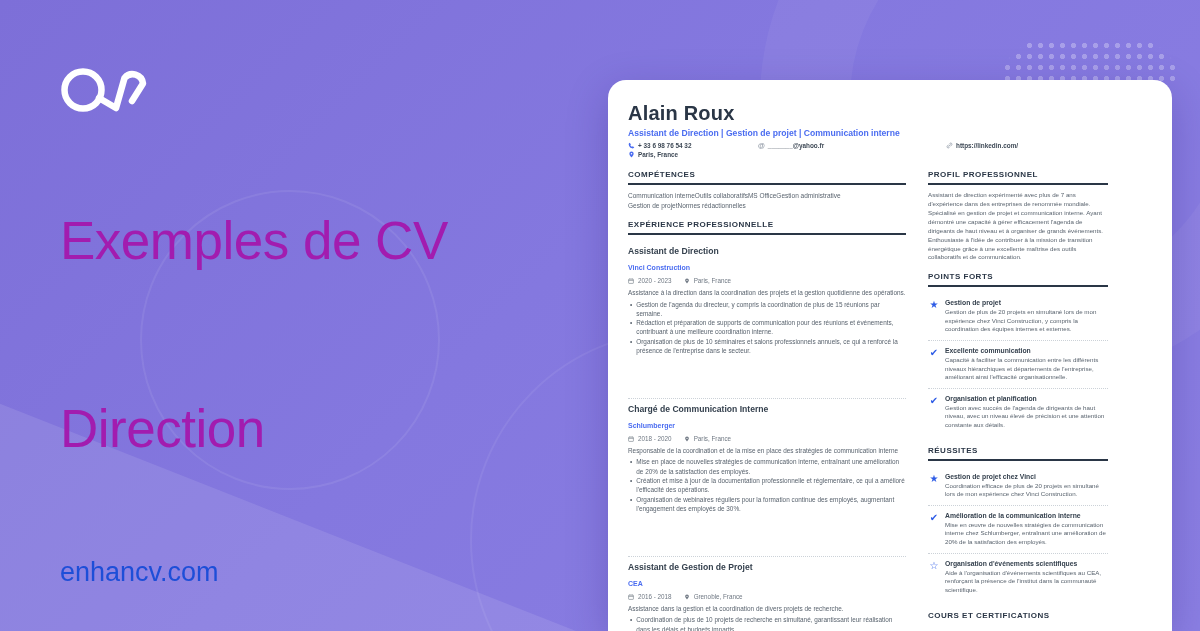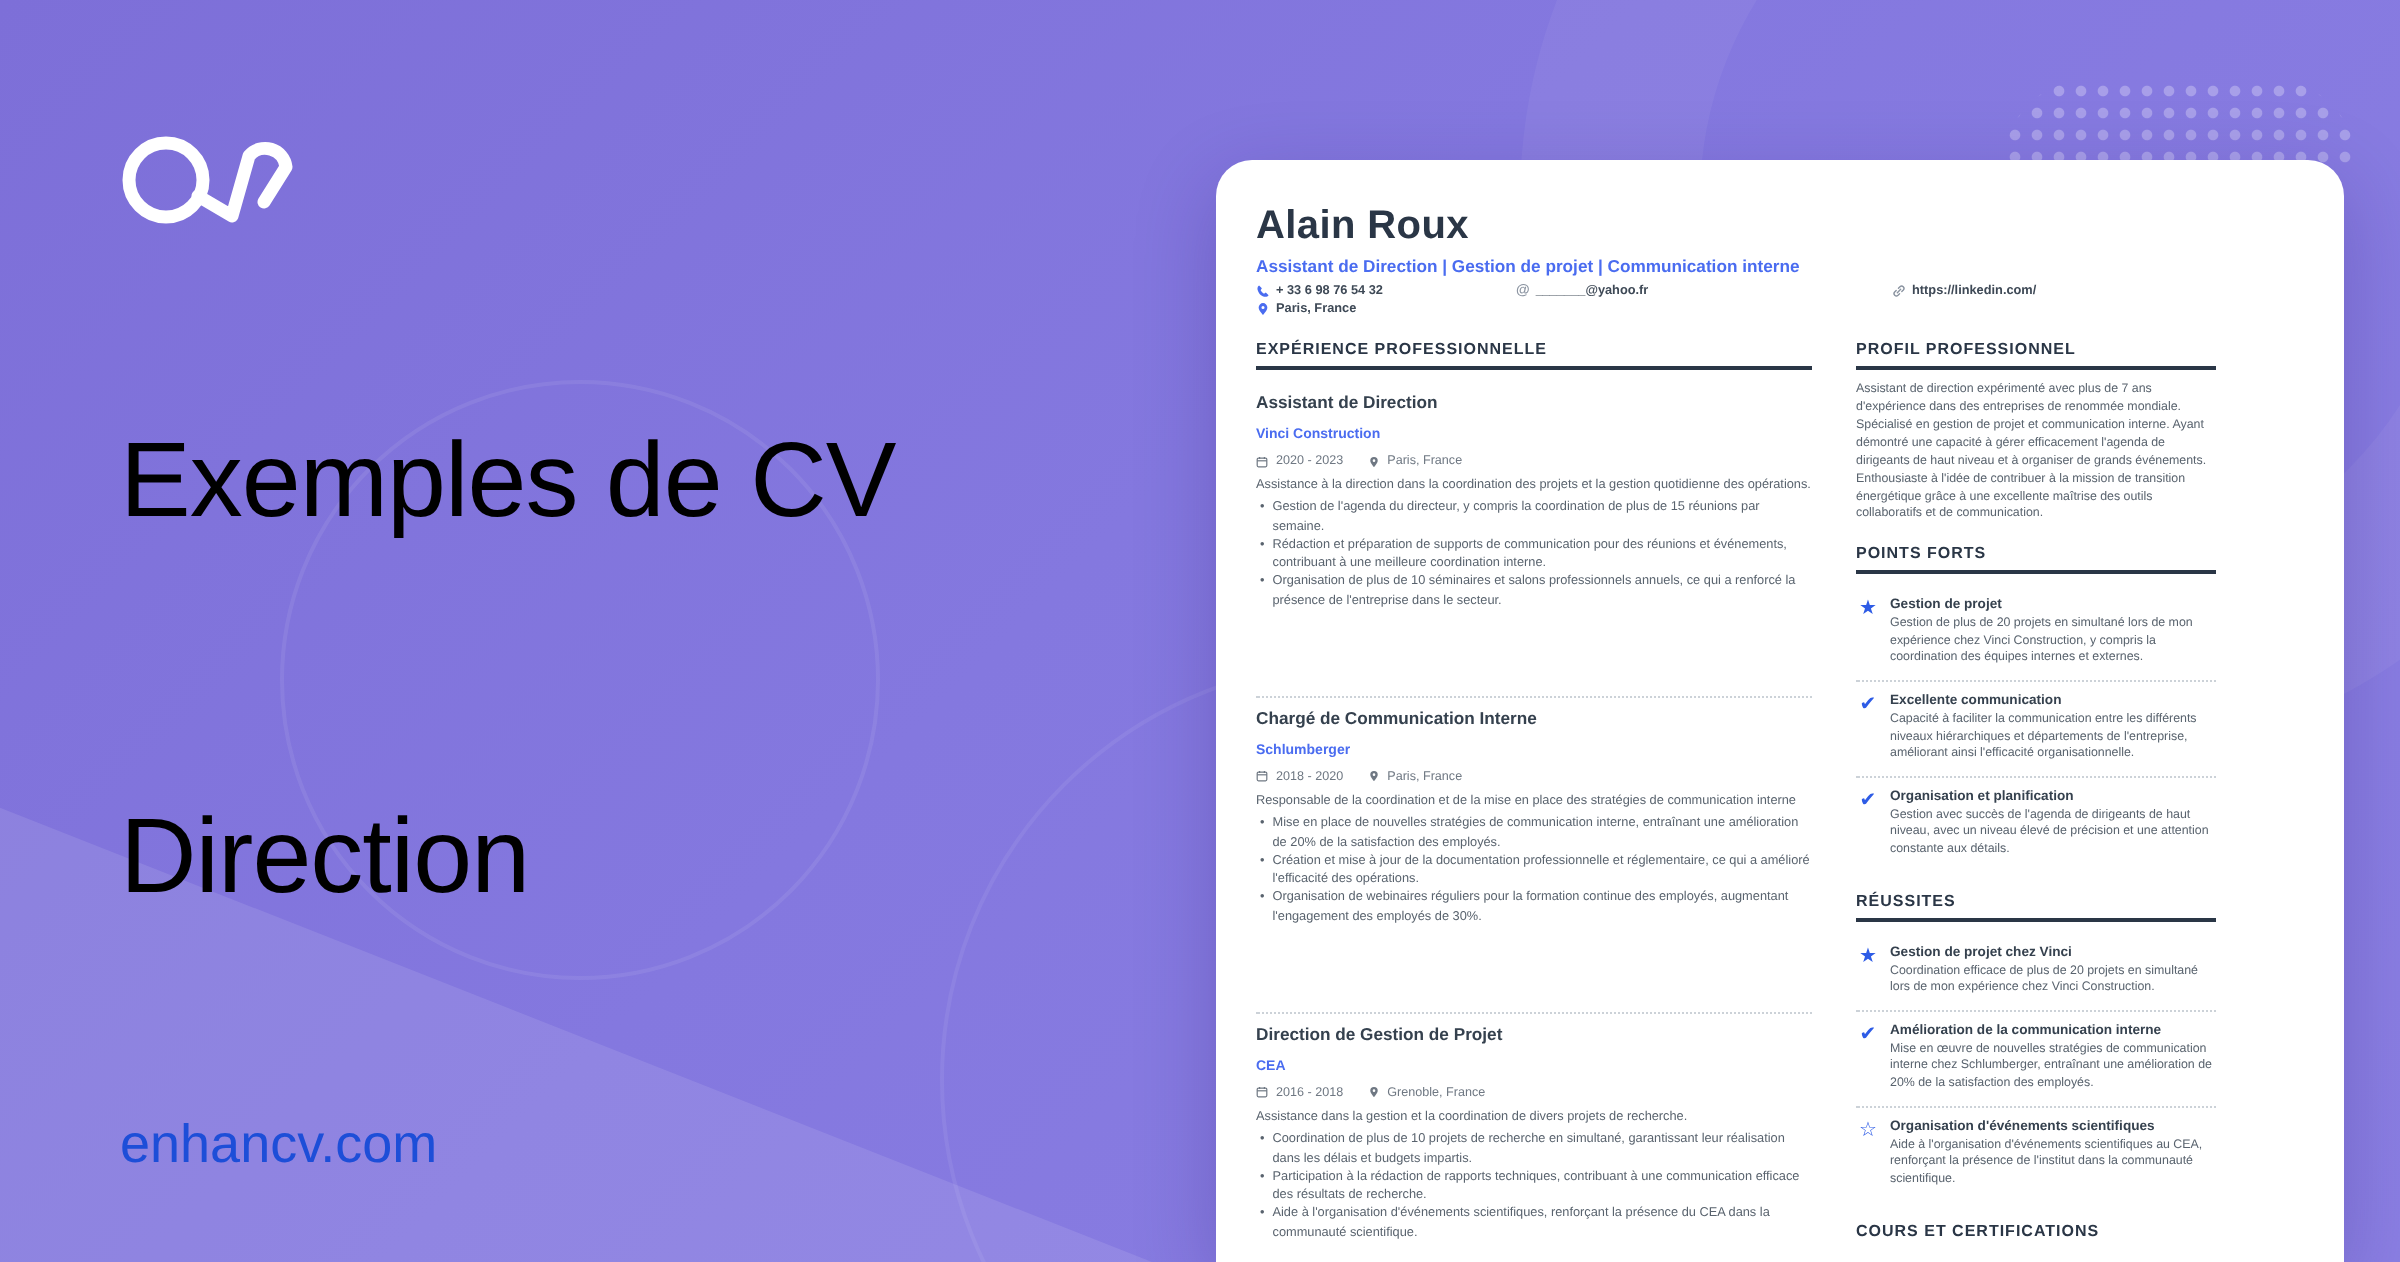--- a/index.html
+++ b/index.html
@@ -30,21 +30,21 @@
   .bg-dots {
     position:absolute; left:1002px; top:40px; width:176px; height:42px;
     border-radius:88px 88px 0 0;
     background-image:radial-gradient(circle, rgba(255,255,255,.28) 2.4px, transparent 2.9px);
     background-size:11px 11px;
   }
   
   .logo { position:absolute; left:57px; top:52px; }
   .headline {
     position:absolute; left:60px; top:210px; width:520px;
-    color:#000000; font-size:53px; line-height:1.18; font-weight:400;
+    color:#a21caf; font-size:53px; line-height:1.18; font-weight:400;
     letter-spacing:-.5px;
   }
   .brand {
     position:absolute; left:60px; top:557px;
     color:#1d4ed8; font-size:27px; font-weight:400;
   }
   
   .card {
     position:absolute; left:608px; top:80px; width:564px; height:551px;
     background:#ffffff; border-radius:18px 18px 0 0; overflow:hidden;
@@ -149,20 +149,27 @@
           </svg>
       </span>
       <span>Paris, France</span>
     </div>
   </div>
 
   <div class="cols">
 
     <div class="col-l">
 
+      <div class="section">
+        <div class="sec-h">COMPÉTENCES</div>
+        <div class="skills">
+          <div>Communication interneOutils collaboratifsMS OfficeGestion administrative</div>
+          <div>Gestion de projetNormes rédactionnelles</div>
+        </div>
+      </div>
 
       <div class="section">
         <div class="sec-h">EXPÉRIENCE PROFESSIONNELLE</div>
 
         <article class="job">
           <h4 class="job-t">Assistant de Direction</h4>
           <a class="company">Vinci Construction</a>
           <div class="meta">
             <span class="micon">
                 <svg width="6" height="6" viewBox="0 0 10 10" fill="none" stroke="#6f7883">
@@ -228,21 +235,21 @@
                 <span>Création et mise à jour de la documentation professionnelle et réglementaire, ce qui a amélioré l'efficacité des opérations.</span>
               </div>
             <div class="b-row">
                 <span class="b-dot">•</span>
                 <span>Organisation de webinaires réguliers pour la formation continue des employés, augmentant l'engagement des employés de 30%.</span>
               </div>
           </div>
         </article>
 
         <article class="job">
-          <h4 class="job-t">Direction de Gestion de Projet</h4>
+          <h4 class="job-t">Assistant de Gestion de Projet</h4>
           <a class="company">CEA</a>
           <div class="meta">
             <span class="micon">
                 <svg width="6" height="6" viewBox="0 0 10 10" fill="none" stroke="#6f7883">
                   <rect x="1" y="1.8" width="8" height="7.2" rx="1"></rect>
                   <line x1="1" y1="4" x2="9" y2="4"></line>
                   <line x1="3" y1="0.8" x2="3" y2="2.4"></line>
                   <line x1="7" y1="0.8" x2="7" y2="2.4"></line>
                 </svg>
               </span>

